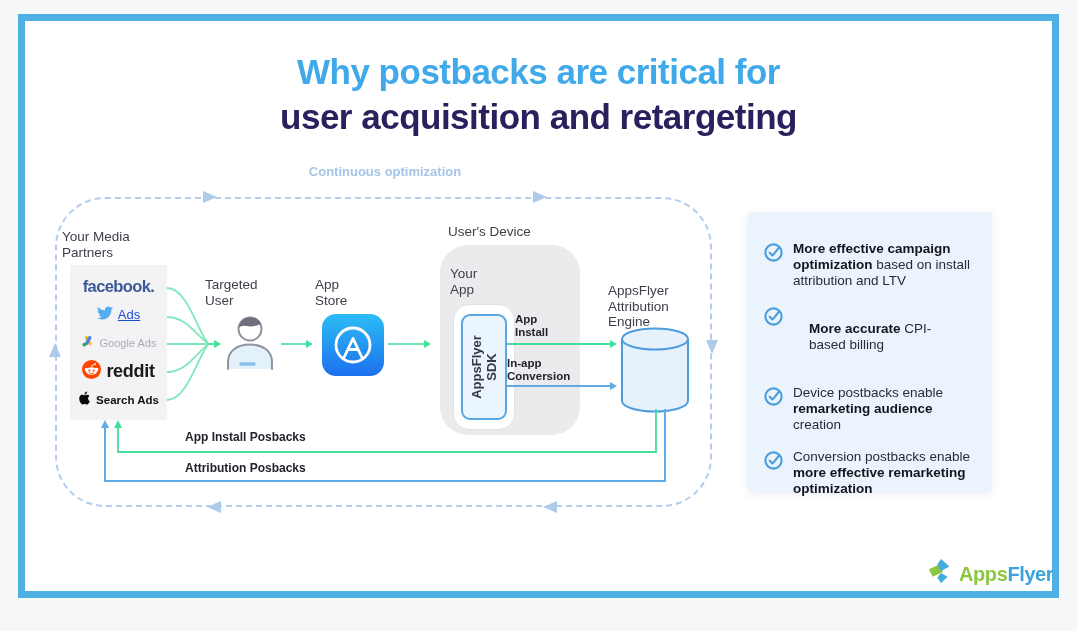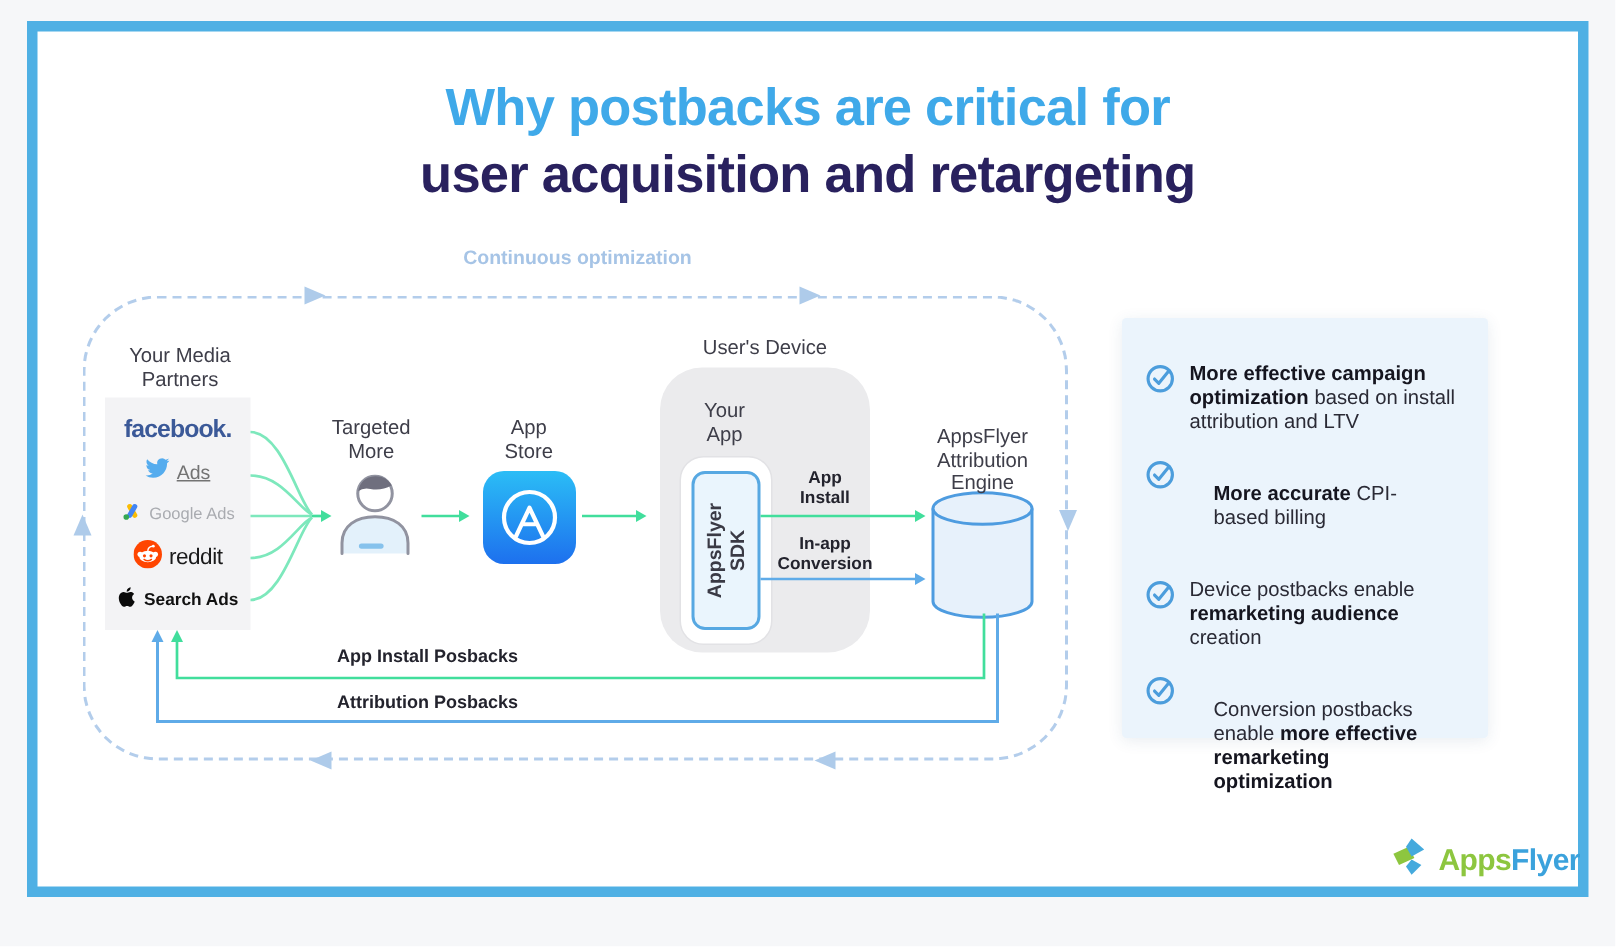--- a/index.html
+++ b/index.html
@@ -1,21 +1,21 @@
 <!DOCTYPE html>
 <html><head>
 <meta charset="utf-8">
 <style>
   html,body{margin:0;padding:0;}
   #stage{position:relative;width:1077px;height:631px;background:#F6F7F9;overflow:hidden;
          font-family:"Liberation Sans",sans-serif;}
   .card{position:absolute;left:18px;top:14px;width:1041px;height:584px;background:#FFFFFF;
         border:7px solid #4FB0E4;box-sizing:border-box;}
   .abs{position:absolute;}
-  .ctr{text-align:center;}
+  .ctr{}
 
   
   .title{position:absolute;left:18px;top:50px;width:1041px;text-align:center;z-index:6;}
   .title-line1{font-size:35px;font-weight:bold;color:#3FA9E9;line-height:44px;letter-spacing:-0.5px;}
   .title-line2{font-size:35px;font-weight:bold;color:#29215E;line-height:46px;letter-spacing:-0.5px;}
 
   
   .loop{position:absolute;left:55px;top:197px;width:657px;height:310px;
         border:2px dashed #B3CDEB;border-radius:50px;box-sizing:border-box;z-index:1;}
   .loop-label{position:absolute;left:255px;top:164px;width:260px;text-align:center;
@@ -24,23 +24,23 @@
   
   .nlabel{font-size:13.5px;color:#3E3E49;line-height:15.5px;z-index:6;}
   .flabel{font-size:11.5px;font-weight:bold;color:#23232D;line-height:13px;z-index:6;}
 
   
   .partners-label{left:62px;top:229px;width:116px;}
   .partners-box{left:70px;top:265px;width:97px;height:155px;background:#F3F3F5;z-index:2;
         display:flex;flex-direction:column;justify-content:space-between;padding:10px 0 9px 0;box-sizing:border-box;}
   .partner-row{display:flex;align-items:center;justify-content:center;gap:5px;height:22px;}
   .fb-word{font-size:16.5px;font-weight:bold;color:#3B5998;letter-spacing:-0.6px;}
-  .tw-word{font-size:13px;color:#737373;text-decoration:underline;}
+  .tw-word{font-size:13px;color:#1d4ed8;text-decoration:underline;}
   .g-word{font-size:11px;color:#A9ABB0;}
-  .rd-word{font-size:15px;font-weight:normal;color:#1A1A1B;letter-spacing:-0.3px;}
+  .rd-word{font-size:18px;font-weight:bold;color:#1A1A1B;letter-spacing:-0.3px;}
   .ap-word{font-size:11.5px;font-weight:bold;color:#111;}
 
   
   .tuser-label{left:205px;top:277px;width:85px;}
   .person{left:221px;top:308px;z-index:4;}
 
   
   .astore-label{left:315px;top:277px;width:75px;}
   .astore-icon{left:322px;top:314px;z-index:4;}
 
@@ -137,21 +137,21 @@
     <div class="partner-row">
       <span><svg width="13" height="14" viewBox="0 0 24 24">
             <path fill="#0B0B0B" d="M12.152 6.896c-.948 0-2.415-1.078-3.96-1.04-2.04.027-3.91 1.183-4.961 3.014-2.117 3.675-.546 9.103 1.519 12.09 1.013 1.454 2.208 3.09 3.792 3.039 1.52-.065 2.09-.987 3.935-.987 1.831 0 2.35.987 3.96.948 1.637-.026 2.676-1.48 3.676-2.948 1.156-1.688 1.636-3.325 1.662-3.415-.039-.013-3.182-1.221-3.22-4.857-.026-3.04 2.48-4.494 2.597-4.559-1.429-2.09-3.623-2.324-4.39-2.376-2-.156-3.675 1.09-4.61 1.09zM15.53 3.83c.843-1.012 1.4-2.427 1.245-3.83-1.207.052-2.662.805-3.532 1.818-.78.896-1.454 2.338-1.273 3.714 1.338.104 2.715-.688 3.559-1.701"></path>
           </svg></span>
       <span class="ap-word">Search Ads</span>
     </div>
   </div>
 
   <div class="abs ctr nlabel tuser-label">
     <div>Targeted</div>
-    <div>More</div>
+    <div>User</div>
   </div>
   <div class="abs person">
     <svg width="58" height="62" viewBox="0 0 58 62">
       <path d="M7,61 v-7 c0,-11.5 9.5,-17.5 22,-17.5 c12.5,0 22,6 22,17.5 v7" fill="#E3F1FB" stroke="#9193A0" stroke-width="2" stroke-linecap="round"></path>
       <line x1="20" y1="56" x2="33" y2="56" stroke="#86C2EC" stroke-width="3.5" stroke-linecap="round"></line>
       <circle cx="29" cy="21" r="11.5" fill="#FFFFFF" stroke="#9193A0" stroke-width="2"></circle>
       <path d="M17.8,19.5 Q19.5,10 29,9.5 Q36.5,9.2 40.2,15.5 Q33,19.5 26,18 Q21,17 17.8,19.5 Z" fill="#6F6F7E"></path>
     </svg>
   </div>
 
@@ -271,21 +271,21 @@
             <circle cx="11" cy="11" r="8.5" fill="none" stroke="#4C9DDC" stroke-width="2.2"></circle>
             <path d="M7,11.2 L10,14.2 L17.2,5.3" fill="none" stroke="#4C9DDC" stroke-width="2.2" stroke-linecap="round" stroke-linejoin="round"></path>
           </svg></span>
       <p class="benefit-text" style="margin:0;"><span>Device postbacks enable </span><span class="bold">remarketing audience</span><span> creation</span></p>
     </div>
     <div class="benefit-item">
       <span class="benefit-icon"><svg width="21" height="21" viewBox="0 0 22 22">
             <circle cx="11" cy="11" r="8.5" fill="none" stroke="#4C9DDC" stroke-width="2.2"></circle>
             <path d="M7,11.2 L10,14.2 L17.2,5.3" fill="none" stroke="#4C9DDC" stroke-width="2.2" stroke-linecap="round" stroke-linejoin="round"></path>
           </svg></span>
-      <p class="benefit-text" style="margin:16px;"><span>Conversion postbacks enable </span><span class="bold">more effective remarketing optimization</span></p>
+      <p class="benefit-text" style="margin:0;"><span>Conversion postbacks enable </span><span class="bold">more effective remarketing optimization</span></p>
     </div>
   </div>
 
   <div class="footer-logo">
     <span><svg width="28" height="28" viewBox="0 0 30 30">
       <polygon points="1,12 12,7 16,15 5,20" fill="#8DC63F"></polygon>
       <polygon points="14,1 23,9 14,14 10,7" fill="#45AADD"></polygon>
       <polygon points="14,16 21,20 14,27 10,21" fill="#45AADD"></polygon>
     </svg></span>
     <span class="logo-word"><span class="logo-apps">Apps</span><span class="logo-flyer">Flyer</span></span>

